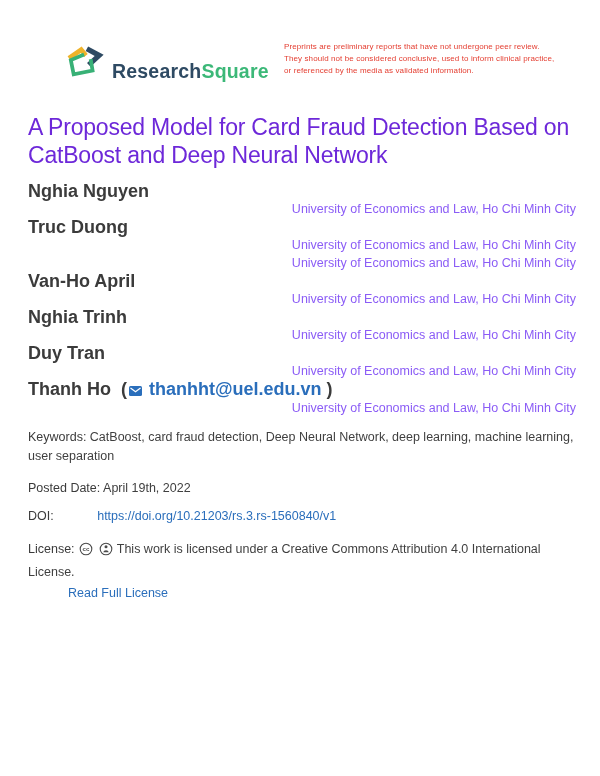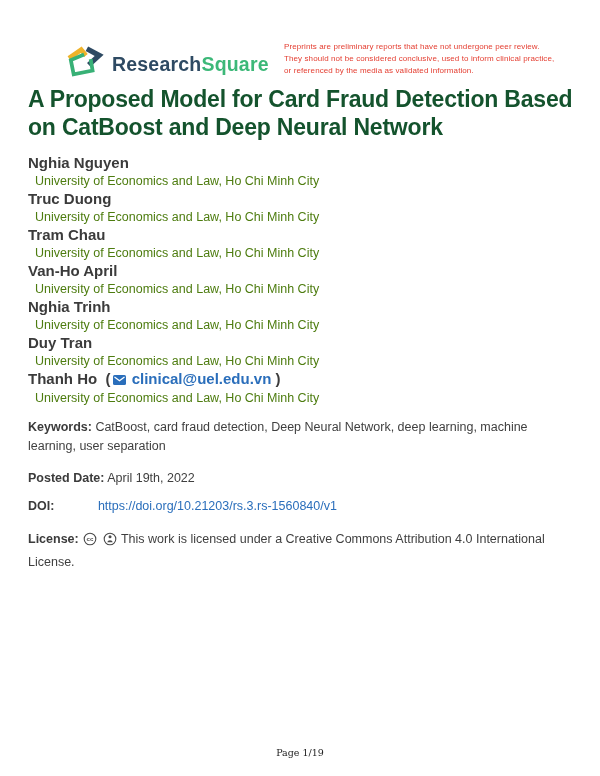--- a/index.html
+++ b/index.html
@@ -2,47 +2,47 @@
 <html><head>
 <meta charset="utf-8">
 <style>
   * { margin:0; padding:0; box-sizing:border-box; }
   html,body { width:600px; height:776px; background:#ffffff; }
   body { font-family:"Liberation Sans","DejaVu Sans",sans-serif; color:#3b3b3b; position:relative; overflow:hidden; }
 
   .page { position:relative; width:600px; height:776px; background:#fff; }
 
   
-  .logo { position:absolute; left:66px; top:45px; display:flex; align-items:center; gap:8px; }
+  .logo { position:absolute; left:66px; top:45px; display:flex; align-items:flex-end; gap:8px; }
   .logo-text { font-size:19.5px; font-weight:600; letter-spacing:.2px; white-space:nowrap; }
   .logo-text .navy { color:#2e4a63; }
   .logo-text .green { color:#3cb878; }
 
   .disclaimer { position:absolute; left:284px; top:41px; width:292px;
     color:#e43d30; font-size:8px; line-height:11.8px; letter-spacing:.1px; }
 
   
   .content { position:absolute; left:28px; top:86px; width:548px; }
 
-  .title { font-size:23px; line-height:27.5px; font-weight:700; color:#14532d; letter-spacing:-0.2px; }
+  .title { font-size:23px; line-height:27.5px; font-weight:400; color:#6d28d9; letter-spacing:-0.2px;margin-top:28px; }
 
   .authors { margin-top:13px; }
-  .author-name { font-size:15px; line-height:18px; font-weight:700; color:#3b3b3b; }
-  .author-affil { font-size:12.5px; line-height:18px; color:#4d7c0f; padding-left:7px; }
+  .author-name { font-size:18px; line-height:18px; font-weight:700; color:#3b3b3b; }
+  .author-affil { font-size:12.5px; line-height:18px; color:#8b5cf6; padding-left:7px;text-align:right; }
   .email-wrap { font-weight:700; }
   .email-link { color:#2a6ebb; text-decoration:none; cursor:pointer; }
   .envelope { display:inline-block; vertical-align:-1px; margin:0 2px; }
 
   .section-label { margin-top:36px; font-size:12.5px; font-weight:700; color:#3b3b3b; line-height:18px; }
 
   .para { font-size:12.5px; line-height:19px; color:#3f3f3f; }
   .keywords { margin-top:11px; }
   .meta-line { margin-top:9px; }
   .meta-line.first { margin-top:13px; }
-  .bold-label { font-weight:700; color:#3b3b3b;margin-top:48px; }
+  .bold-label { font-weight:400; color:#3b3b3b;margin-top:48px; }
   .link { color:#2a6ebb; text-decoration:none; cursor:pointer;padding-left:40px; }
   .license-line { margin-top:13px; line-height:20px; }
   .cc-icon { display:inline-block; vertical-align:-2.5px; margin:0 1px; }
   .read-license { display:inline-block; margin-top:1px; }
 
   .footer { position:absolute; left:0; top:747px; width:600px; text-align:center;
     font-family:"DejaVu Serif","Liberation Serif",serif; font-size:9.5px; color:#222; }
 </style>
 </head>
 <body>
@@ -76,21 +76,20 @@
         <div class="author-name">Nghia Nguyen</div>
         <div class="author-affil">University of Economics and Law, Ho Chi Minh City</div>
       </div>
 
       <div class="author">
         <div class="author-name">Truc Duong</div>
         <div class="author-affil">University of Economics and Law, Ho Chi Minh City</div>
       </div>
 
       <div class="author">
-        <div class="author-name">Tram Chau</div>
         <div class="author-affil">University of Economics and Law, Ho Chi Minh City</div>
       </div>
 
       <div class="author">
         <div class="author-name">Van-Ho April</div>
         <div class="author-affil">University of Economics and Law, Ho Chi Minh City</div>
       </div>
 
       <div class="author">
         <div class="author-name">Nghia Trinh</div>
@@ -103,21 +102,21 @@
       </div>
 
       <div class="author">
         <div class="author-name">
           <span>Thanh Ho</span>
           <span class="email-wrap">
             &nbsp;<span>(</span><span class="envelope"><svg width="13" height="10" viewBox="0 0 13 10">
                   <rect x="0" y="0" width="13" height="10" rx="1.5" fill="#2a6ebb"></rect>
                   <polyline points="1.5,2 6.5,5.8 11.5,2" fill="none" stroke="#ffffff" stroke-width="1.3"></polyline>
                 </svg></span>
-            <a class="email-link">clinical@uel.edu.vn</a>
+            <a class="email-link">thanhht@uel.edu.vn</a>
             <span>)</span>
           </span>
         </div>
         <div class="author-affil">University of Economics and Law, Ho Chi Minh City</div>
       </div>
 
     </div>
 
 
     <p class="para keywords">
@@ -141,19 +140,19 @@
             <circle cx="7" cy="7" r="5.8" fill="none" stroke="#4a4a4a" stroke-width="1.1"></circle>
             <text x="7" y="9.3" text-anchor="middle" font-size="6.2" font-weight="bold" fill="#4a4a4a" font-family="Liberation Sans, sans-serif">cc</text>
           </svg></span>
       <span class="cc-icon"><svg width="14" height="14" viewBox="0 0 14 14">
             <circle cx="7" cy="7" r="5.8" fill="none" stroke="#4a4a4a" stroke-width="1.1"></circle>
             <circle cx="7" cy="4.7" r="1.5" fill="#4a4a4a"></circle>
             <path d="M4.4,10.3 C4.4,7.6 9.6,7.6 9.6,10.3 Z" fill="#4a4a4a"></path>
           </svg></span>
       <span>This work is licensed under a Creative Commons Attribution 4.0 International License.</span>
       <br>
+      <a class="link read-license">Read Full License</a>
     </p>
 
   </div>
 
-  <div class="footer">Page 1/19</div>
 
 </div>
 
 </body></html>

